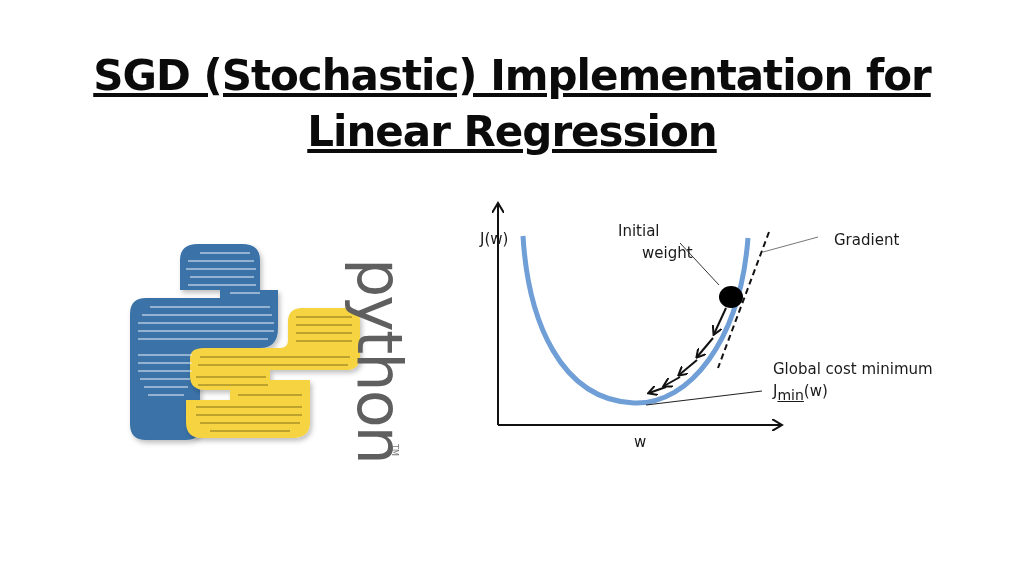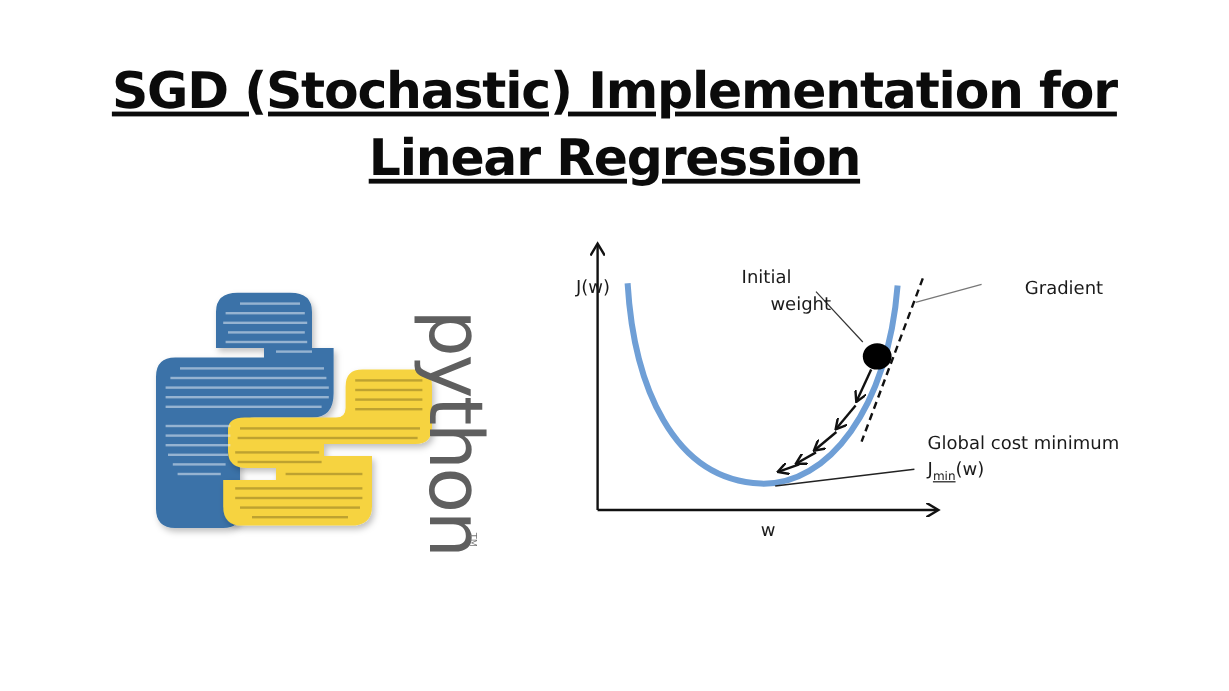--- a/index.html
+++ b/index.html
@@ -15,21 +15,21 @@
     font-size: 42px; line-height: 56px; text-decoration: underline;
   }
   .title.l1 { top: 48px; }
   .title.l2 { top: 104px; }
   .logo { position: absolute; left: 120px; top: 230px; width: 300px; height: 230px; }
   .diagram { position: absolute; left: 0; top: 0; width: 1024px; height: 576px; }
   .lbl {
     position: absolute; font-family: "DejaVu Sans", "Liberation Sans", sans-serif;
     font-size: 15px; color: #1a1a1a; white-space: nowrap;
   }
-  .lbl sub { font-size: 10px; text-decoration: underline; }
+  .lbl sub { font-size: 14px; text-decoration: underline; }
 </style>
 </head>
 <body>
 
 <div class="title l1">SGD (Stochastic) Implementation for</div>
 <div class="title l2">Linear Regression</div>
 
 <div class="logo">
   <svg width="300" height="230" viewBox="0 0 300 230">
     <defs>
@@ -116,15 +116,15 @@
 
   <line x1="680" y1="243" x2="719" y2="285" stroke="#333" stroke-width="1"></line>
   <line x1="763" y1="252" x2="818" y2="237" stroke="#777" stroke-width="1"></line>
   <line x1="646" y1="405" x2="762" y2="391" stroke="#222" stroke-width="1.2"></line>
 </svg>
 
 <div class="lbl" style="left:480px; top:230px;">J(w)</div>
 <div class="lbl" style="left:634px; top:433px;">w</div>
 <div class="lbl" style="left:618px; top:222px;">Initial</div>
 <div class="lbl" style="left:618px; top:244px;margin-left:24px;">weight</div>
-<div class="lbl" style="left:854px; top:231px;">Gradient</div>
+<div class="lbl" style="left:834px; top:231px;">Gradient</div>
 <div class="lbl" style="left:773px; top:360px;">Global cost minimum</div>
 <div class="lbl" style="left:773px; top:382px;"><span>J</span><sub>min</sub><span>(w)</span></div>
 
 </body></html>

